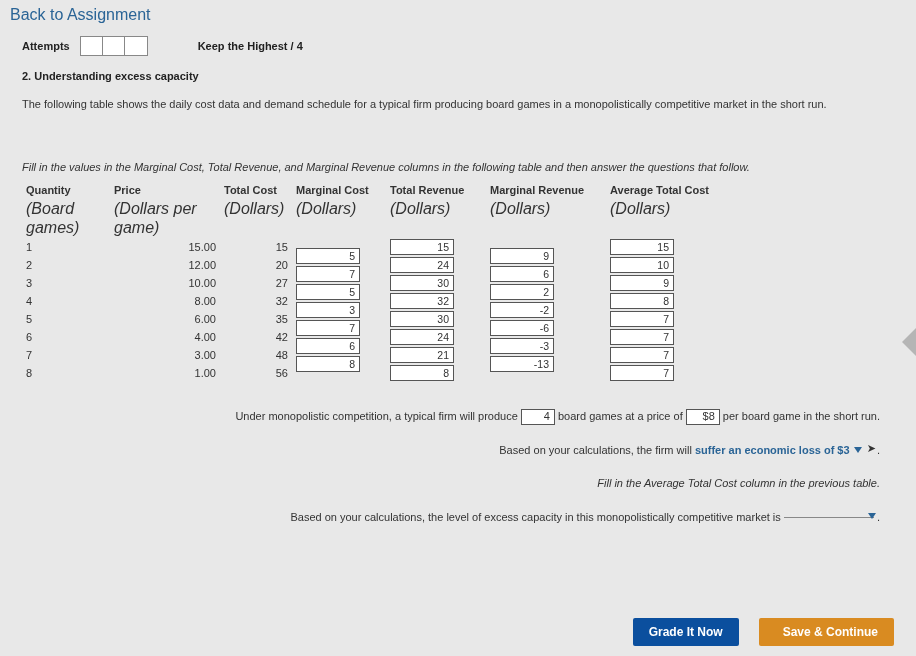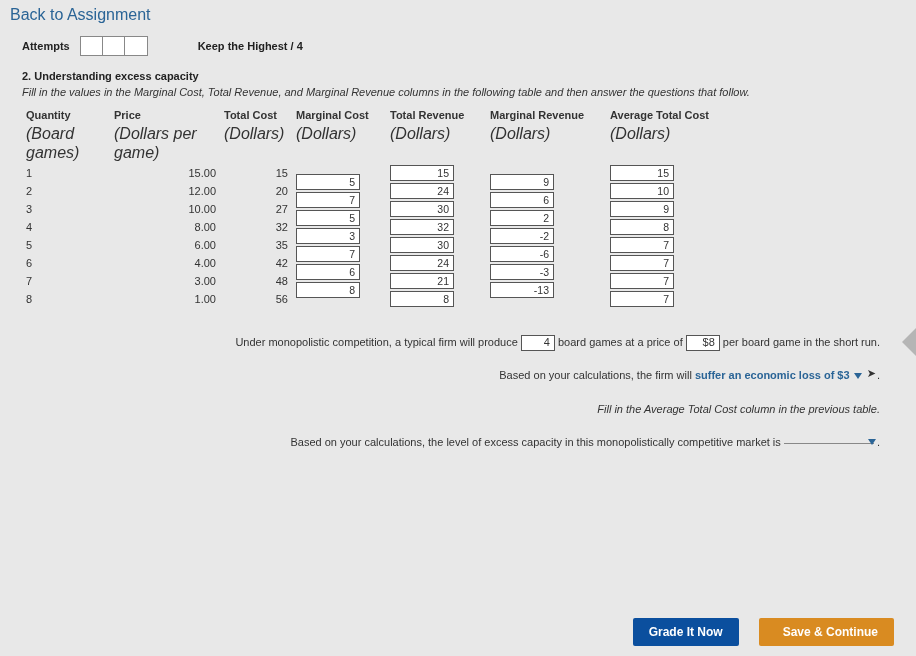--- a/index.html
+++ b/index.html
@@ -28,21 +28,21 @@
     display: flex;
     border: 1px solid #888;
   }
   .attempt-box {
     width: 22px; height: 18px;
     border-right: 1px solid #888;
     background: #fff;
   }
   .attempt-box:last-child { border-right: none; }
   .keep { font-weight: bold; margin-left: 40px; color: #222; }
-  .q-title { font-weight: bold; color: #222; margin-bottom: 4px; }
+  .q-title { font-weight: bold; color: #222; margin-bottom: 14px; }
   .intro { line-height: 1.5; margin-bottom: 48px; color: #333; }
   .instr { font-style: italic; color: #333; margin-bottom: 10px; }
   .tbl {
     display: grid;
     grid-template-columns: 88px 110px 72px 94px 100px 120px 120px;
     row-gap: 0;
     margin-bottom: 26px;
   }
   .th { font-weight: bold; font-size: 11px; line-height: 1.2; padding: 1px 4px; }
   .th.sub { font-weight: normal; font-style: italic; font-size: 16px; }
@@ -112,20 +112,21 @@
     <span class="attempts-label">Attempts</span>
     <div class="attempt-boxes">
       <div class="attempt-box"></div>
       <div class="attempt-box"></div>
       <div class="attempt-box"></div>
     </div>
     <span class="keep">Keep the Highest / 4</span>
   </div>
 
   <div class="q-title">2. Understanding excess capacity</div>
+  <div class="intro">The following table shows the daily cost data and demand schedule for a typical firm producing board games in a monopolistically competitive market in the short run.</div>
   <div class="instr">Fill in the values in the Marginal Cost, Total Revenue, and Marginal Revenue columns in the following table and then answer the questions that follow.</div>
 
   <div class="tbl">
 
     <div class="th">Quantity</div>
     <div class="th">Price</div>
     <div class="th">Total Cost</div>
     <div class="th">Marginal Cost</div>
     <div class="th">Total Revenue</div>
     <div class="th">Marginal Revenue</div>

